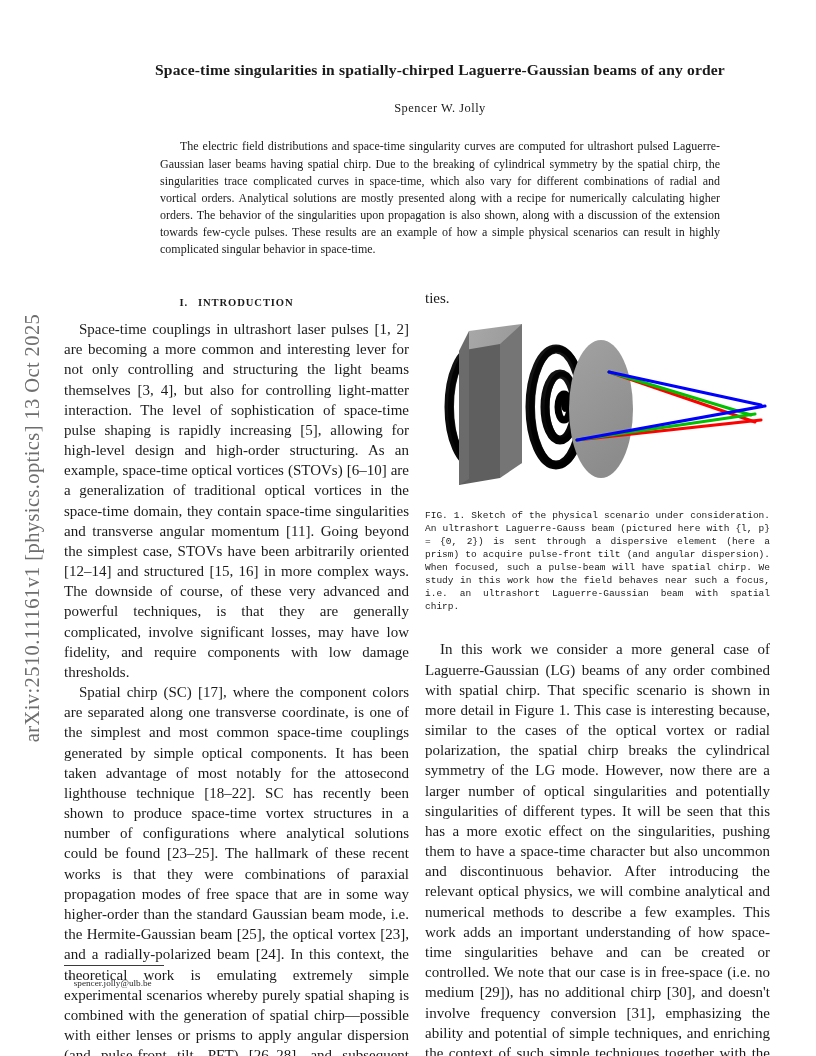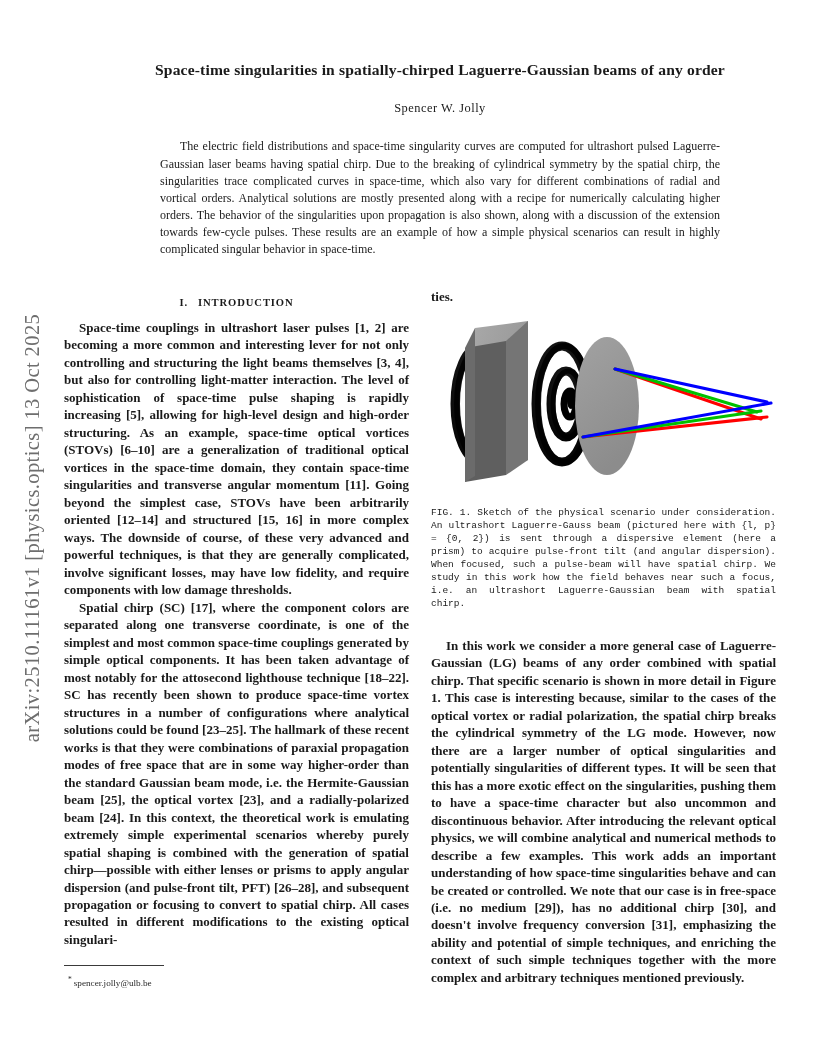--- a/index.html
+++ b/index.html
@@ -87,44 +87,43 @@
   }
 
   
   #columns {
     position: absolute;
     top: 288px;
     left: 0px;
     width: 752px;
     height: 700px;
     display: flex;
-    gap: 22px;
+    gap: 16px;
   }
   .column {
     width: 345px;
     position: relative;
   }
 
   .section-heading {
     text-align: center;
     font-size: 10.6px;
     font-weight: bold;
     letter-spacing: 0.9px;
     margin: 9px 0 11px 0;
   }
   .section-heading .num { margin-right: 10px; }
 
   p.body-text {
-    font-size: 13px;
+    font-size: 15px;
     line-height: 1.345;
     text-align: justify;
     margin: 0;
     text-indent: 15px;
     hyphens: auto;
-    font-weight: bold;
   }
   p.body-text.no-indent { text-indent: 0; }
 
   
   #footnote {
     position: absolute;
     left: 0;
     bottom: 0px;
     width: 345px;
   }

